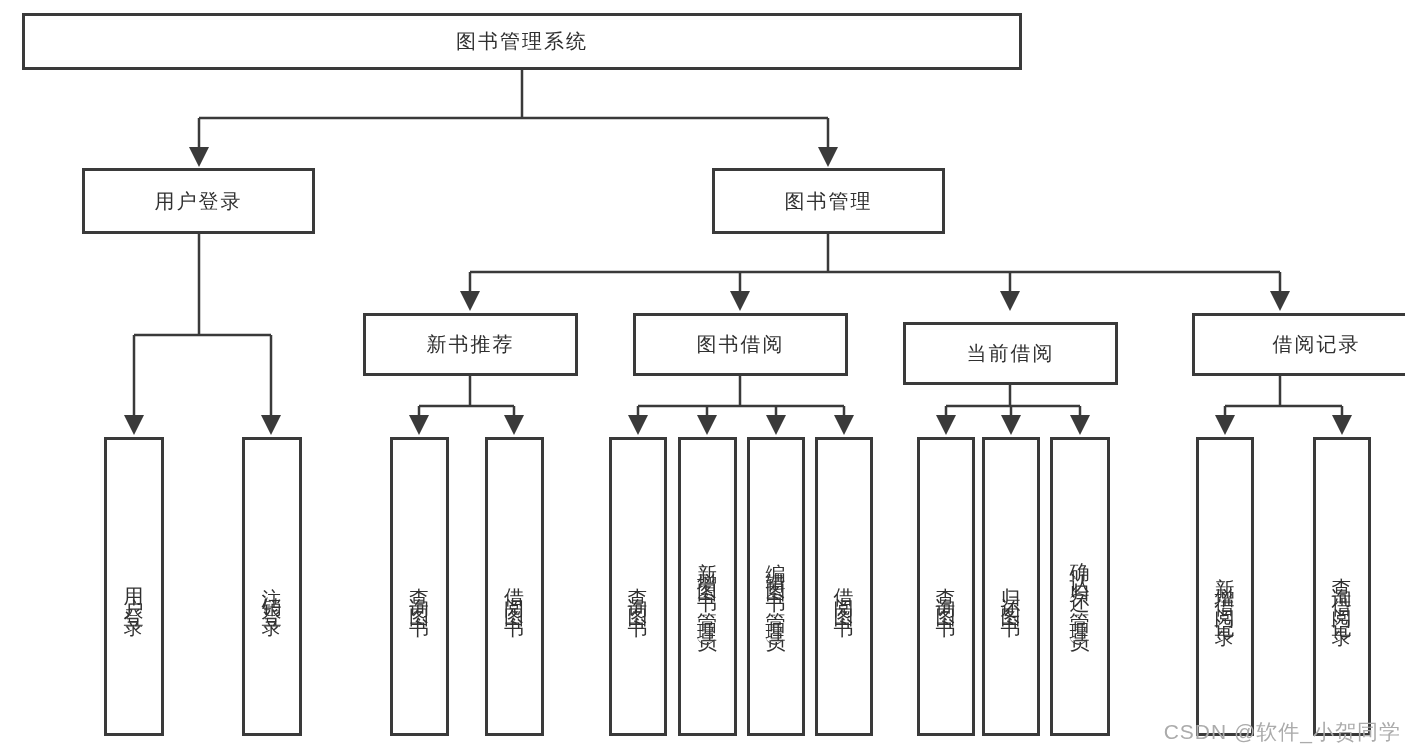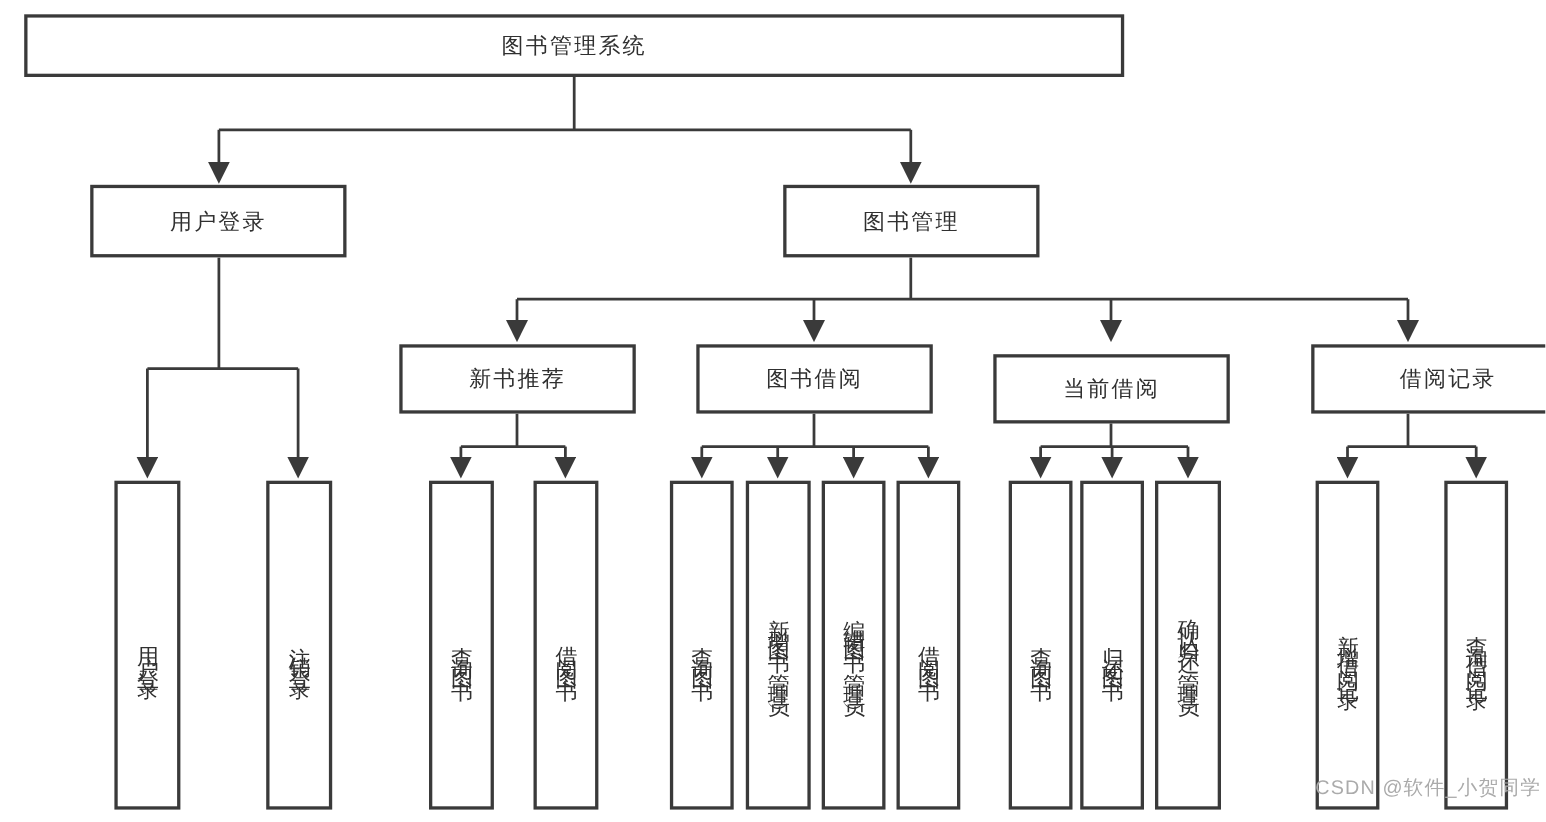--- a/index.html
+++ b/index.html
@@ -34,22 +34,22 @@
     writing-mode:vertical-rl;
     text-orientation:mixed;
     font-size:20px;
     letter-spacing:10px;
     transform:translateY(5px);
     line-height:1;
   }
   .leaf{top:437px;height:299px;}
   .watermark{
     position:absolute;
-    right:4px;bottom:19px;
-    font-size:18px;
+    right:4px;bottom:1px;
+    font-size:21px;
     color:var(--wm);
     letter-spacing:1px;
     z-index:6;
     white-space:nowrap;
   }
 </style>
 </head>
 <body>
 
 <div class="stage">

